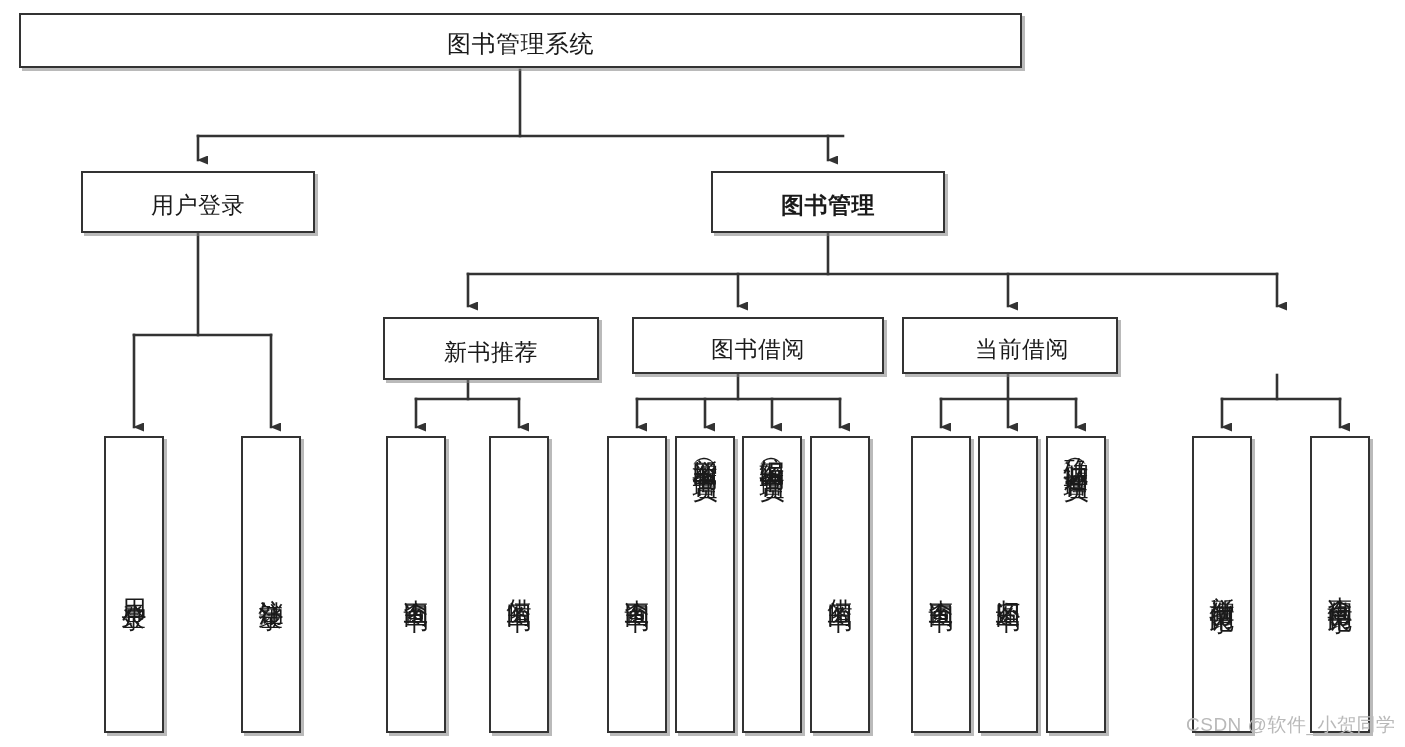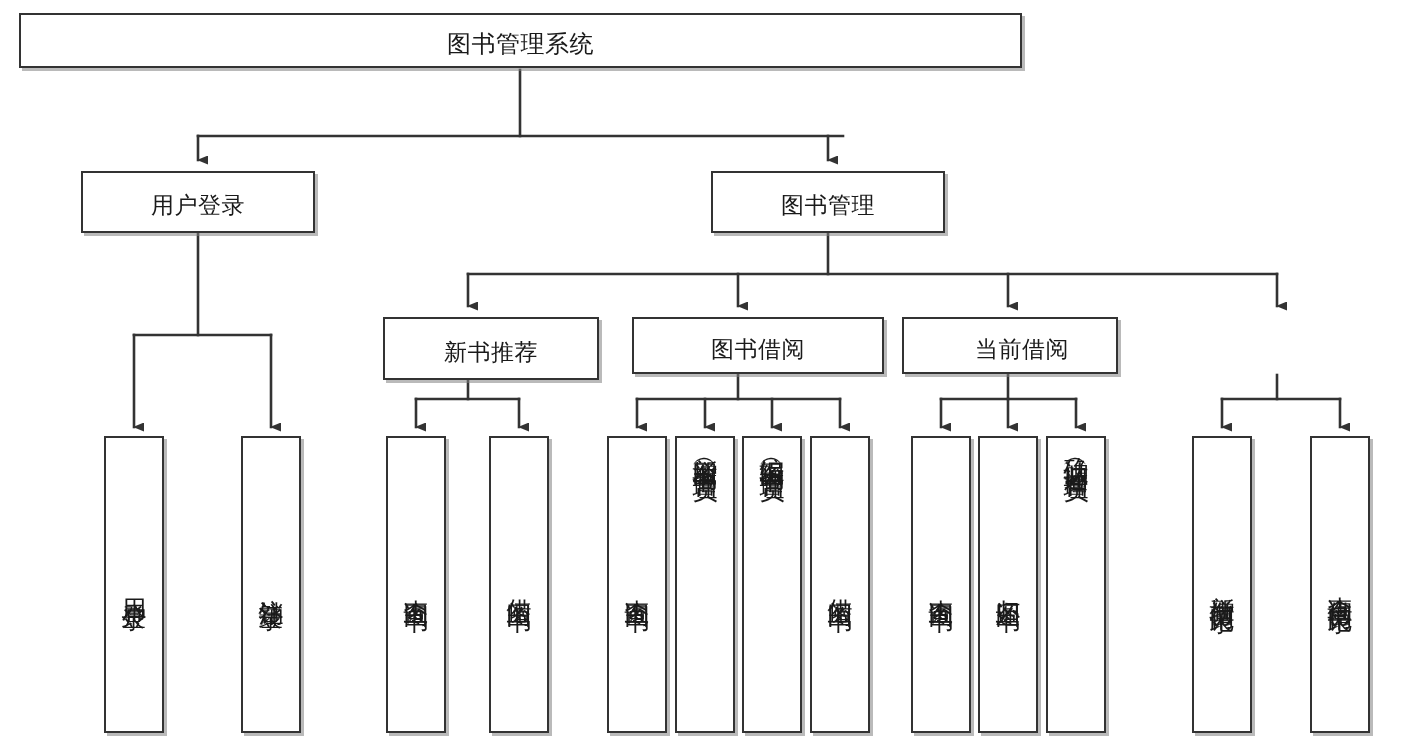--- a/index.html
+++ b/index.html
@@ -135,21 +135,21 @@
     </g>
   </svg>
 
   <div class="node root horizontal" style="left:19px; top:13px; width:1003px; height:55px;">
     <span class="label">图书管理系统</span>
   </div>
 
   <div class="node horizontal" style="left:81px; top:171px; width:234px; height:62px;">
     <span class="label">用户登录</span>
   </div>
-  <div class="node horizontal" style="left:711px; top:171px; width:234px; height:62px;">
+  <div class="node horizontal" style="left:711px; top:171px; width:234px; height:62px;font-weight:bold;">
     <span class="label">图书管理</span>
   </div>
 
   <div class="node horizontal" style="left:383px; top:317px; width:216px; height:63px;">
     <span class="label">新书推荐</span>
   </div>
   <div class="node horizontal" style="left:632px; top:317px; width:252px; height:57px;">
     <span class="label">图书借阅</span>
   </div>
   <div class="node horizontal" style="left:902px; top:317px; width:216px; height:57px;padding-left:24px;">
@@ -193,14 +193,15 @@
     <span class="label">确认归还（管理员）</span>
   </div>
 
   <div class="node vertical align-mid" style="left:1192px; top:436px; width:60px; height:297px;">
     <span class="label">新增借阅记录</span>
   </div>
   <div class="node vertical align-mid" style="left:1310px; top:436px; width:60px; height:297px;">
     <span class="label">查询借阅记录</span>
   </div>
 
+  <div id="watermark">CSDN @软件_小贺同学</div>
 
 </div>
 
 </body></html>

